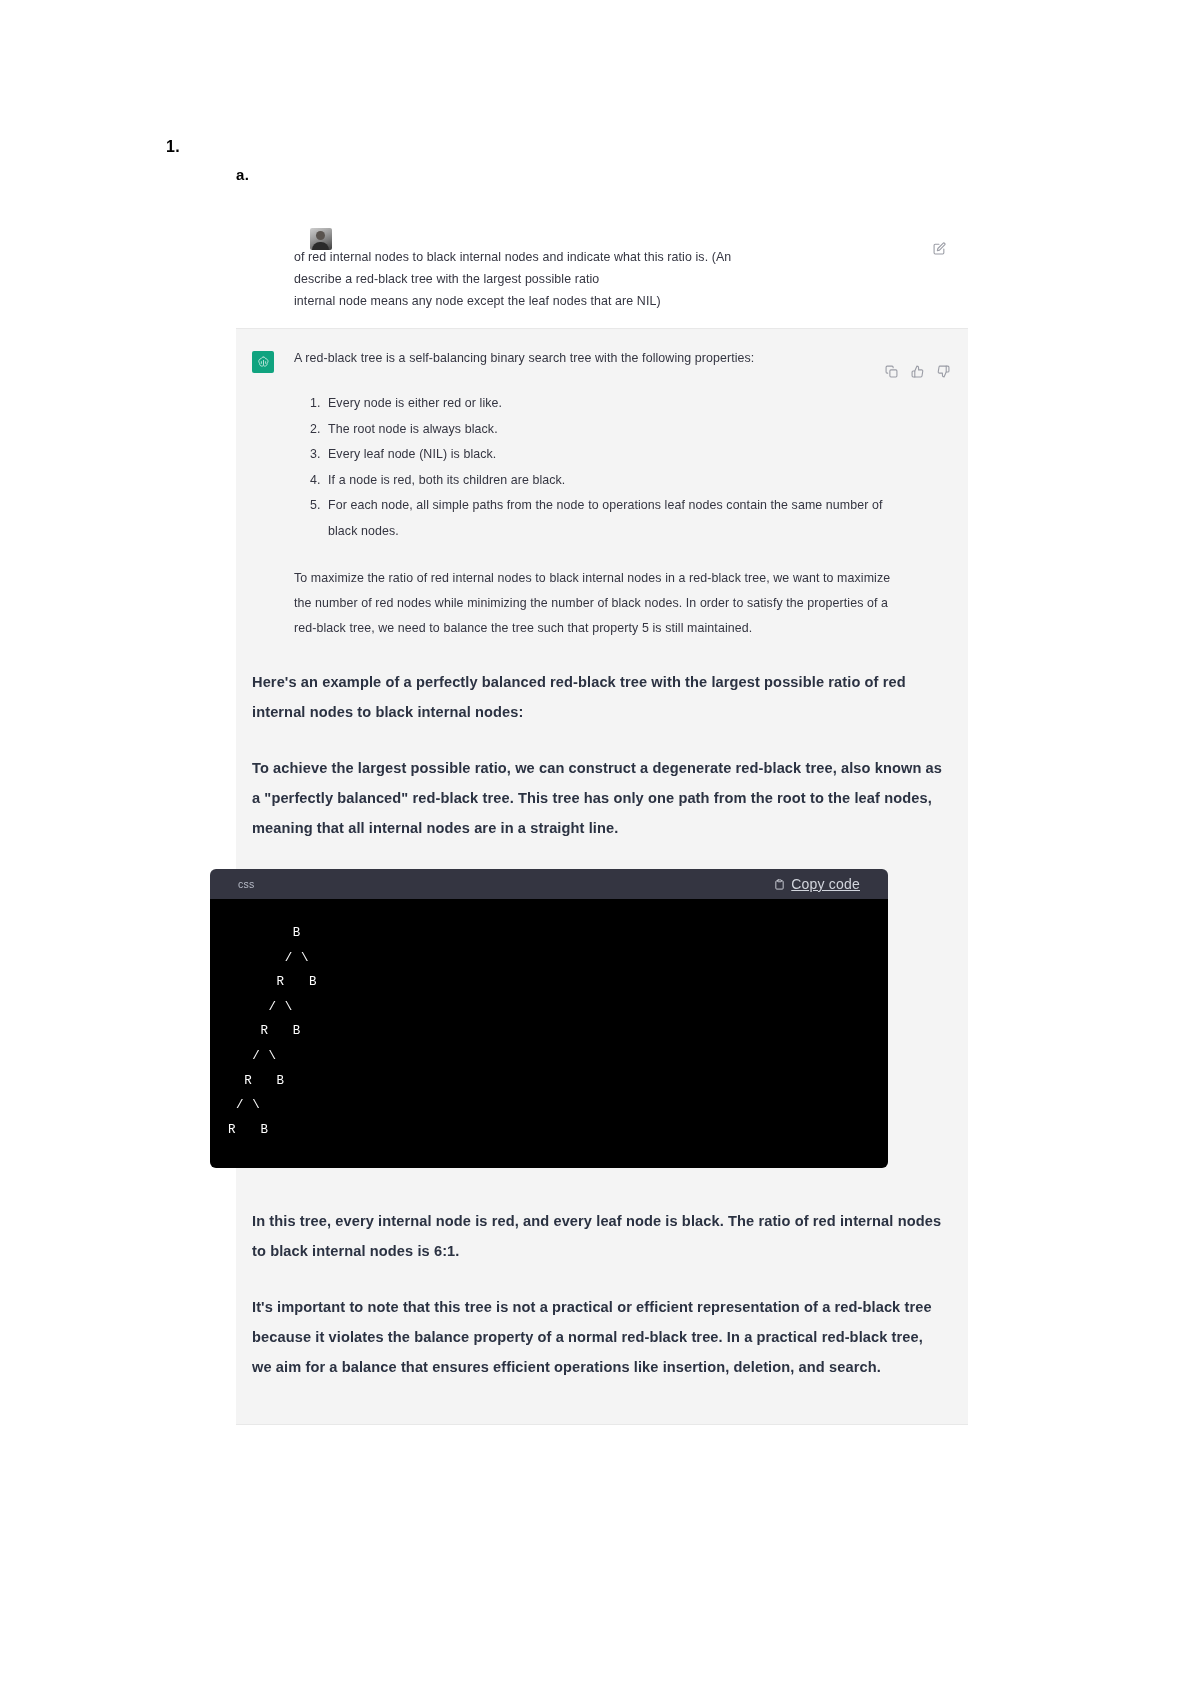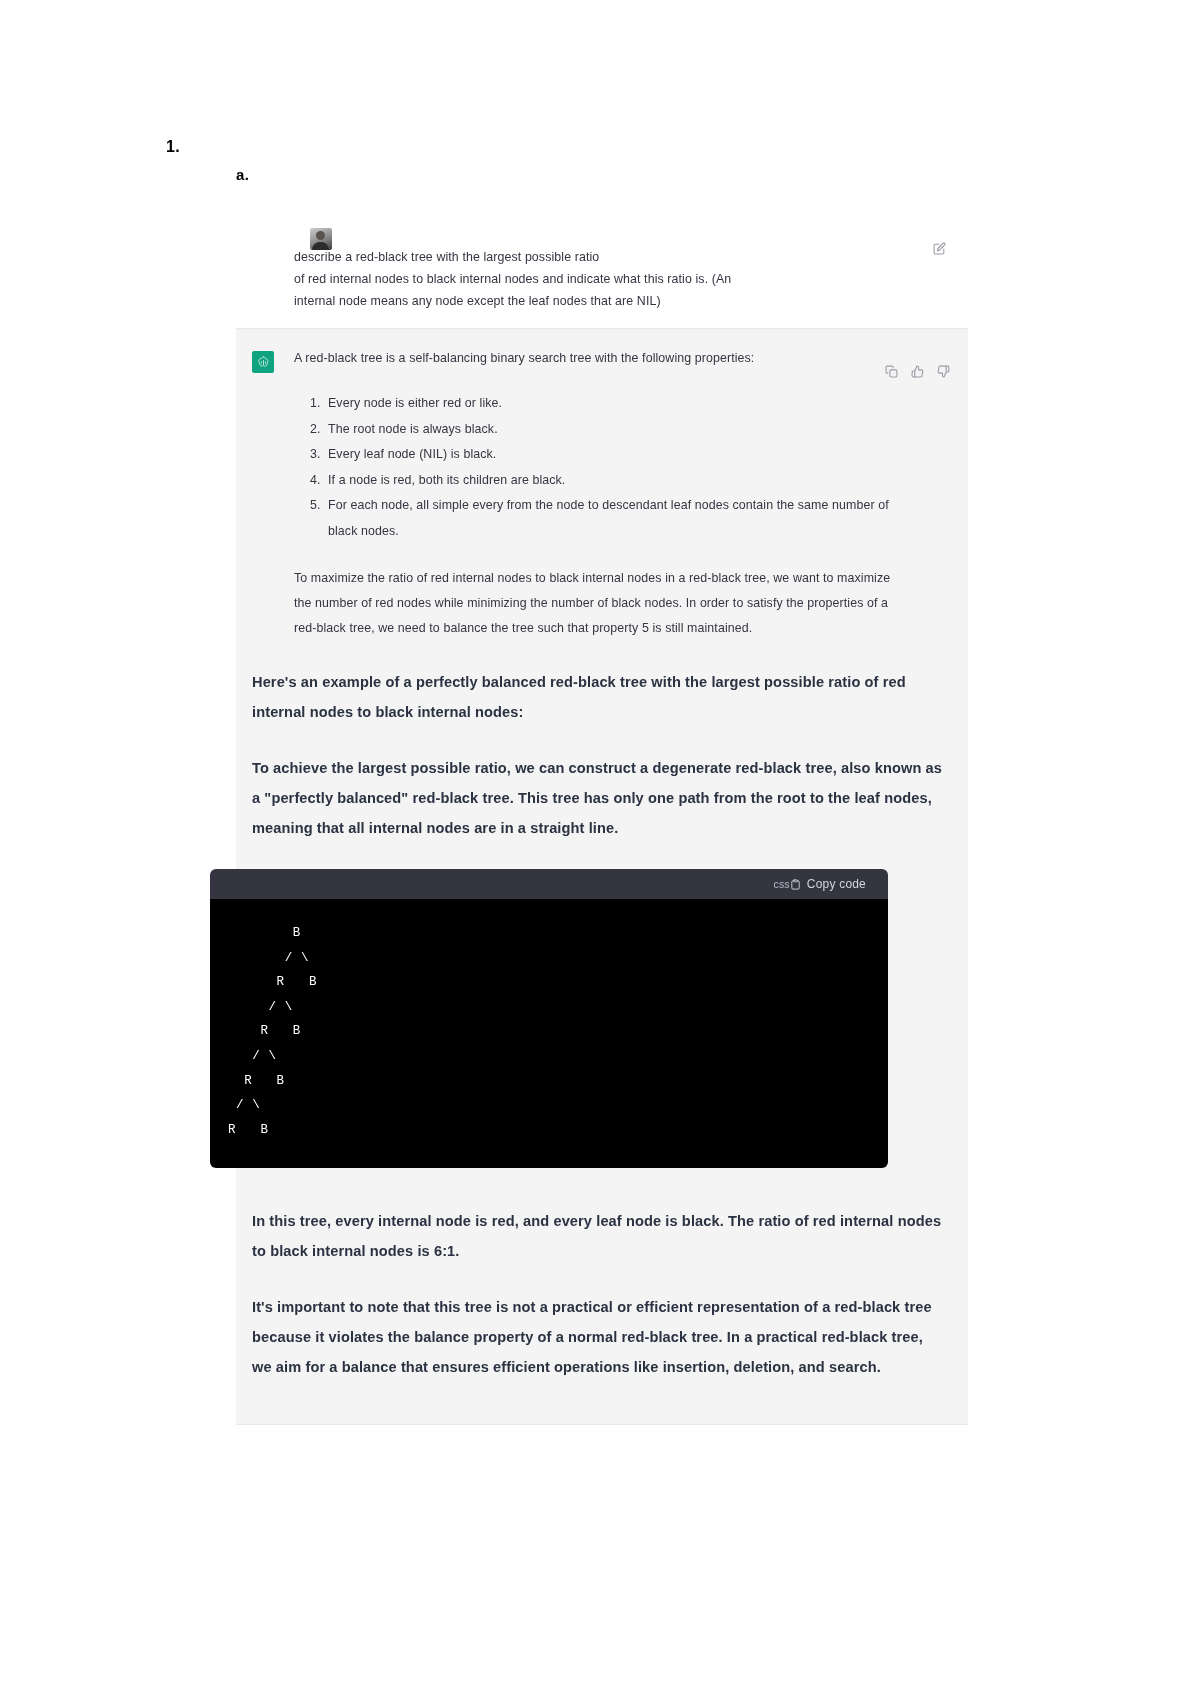--- a/index.html
+++ b/index.html
@@ -159,36 +159,37 @@
     margin: 26px -42px 0 -42px;
     border-radius: 6px;
     overflow: hidden;
     width: 678px;
   }
   .code-head {
     background: #343541;
     height: 30px;
     display: flex;
     align-items: center;
-    justify-content: flex-end;
-    padding: 0 22px;
+    justify-content: space-between;
+    padding: 0 28px;
   }
   .code-lang {
     color: #b8bcc8;
     font-size: 10.5px;
     font-family: "Liberation Sans", sans-serif;
     letter-spacing: .2px;
   }
   .code-copy {
     display: flex;
     align-items: center;
     gap: 6px;
     color: #d2d5dd;
-    font-size: 12px;
+    font-size: 14px;
     letter-spacing: .2px;
+    text-decoration: underline;
   }
   .code-copy svg { display: block; }
   .code-body {
     background: #000000;
     padding: 22px 18px 26px 18px;
     min-height: 250px;
   }
   pre.ascii {
     margin: 0;
     font-family: "Liberation Mono", "DejaVu Sans Mono", monospace;
@@ -220,22 +221,22 @@
 
 <div class="outline-num-1">1.</div>
 <div class="outline-num-a">a.</div>
 
 <div class="chat">
 
   <div class="turn user">
     <div class="turn-inner">
       <div class="avatar avatar-user"></div>
 
+      <div class="msg-line">of red internal nodes to black internal nodes and indicate what this ratio is. (An</div>
       <div class="msg-line">describe a red-black tree with the largest possible ratio</div>
-      <div class="msg-line">of red internal nodes to black internal nodes and indicate what this ratio is. (An</div>
       <div class="msg-line">internal node means any node except the leaf nodes that are NIL)</div>
 
       <div class="user-actions">
         <span class="icon-btn">
           <svg width="13" height="13" viewBox="0 0 24 24" fill="none" stroke="currentColor" stroke-width="2" stroke-linecap="round" stroke-linejoin="round">
             <path d="M11 4H4a2 2 0 0 0-2 2v14a2 2 0 0 0 2 2h14a2 2 0 0 0 2-2v-7"></path>
             <path d="M18.5 2.5a2.12 2.12 0 0 1 3 3L12 15l-4 1 1-4 9.5-9.5z"></path>
           </svg>
         </span>
       </div>
@@ -272,21 +273,21 @@
         </span>
       </div>
 
       <p class="p-intro">A red-black tree is a self-balancing binary search tree with the following properties:</p>
 
       <ol class="props">
         <li>Every node is either red or like.</li>
         <li>The root node is always black.</li>
         <li>Every leaf node (NIL) is black.</li>
         <li>If a node is red, both its children are black.</li>
-        <li>For each node, all simple every from the node to descendant leaf nodes contain the same number of black nodes.</li>
+        <li>For each node, all simple paths from the node to operations leaf nodes contain the same number of black nodes.</li>
       </ol>
 
       <p class="p-small p-indent">To maximize the ratio of red internal nodes to black internal nodes in a red-black tree, we want to maximize the number of red nodes while minimizing the number of black nodes. In order to satisfy the properties of a red-black tree, we need to balance the tree such that property 5 is still maintained.</p>
 
       <div class="big-block">
         <p class="p-big">Here's an example of a perfectly balanced red-black tree with the largest possible ratio of red internal nodes to black internal nodes:</p>
         <p class="p-big">To achieve the largest possible ratio, we can construct a degenerate red-black tree, also known as a "perfectly balanced" red-black tree. This tree has only one path from the root to the leaf nodes, meaning that all internal nodes are in a straight line.</p>
 
         <div class="codeblock">
           <div class="code-head">

